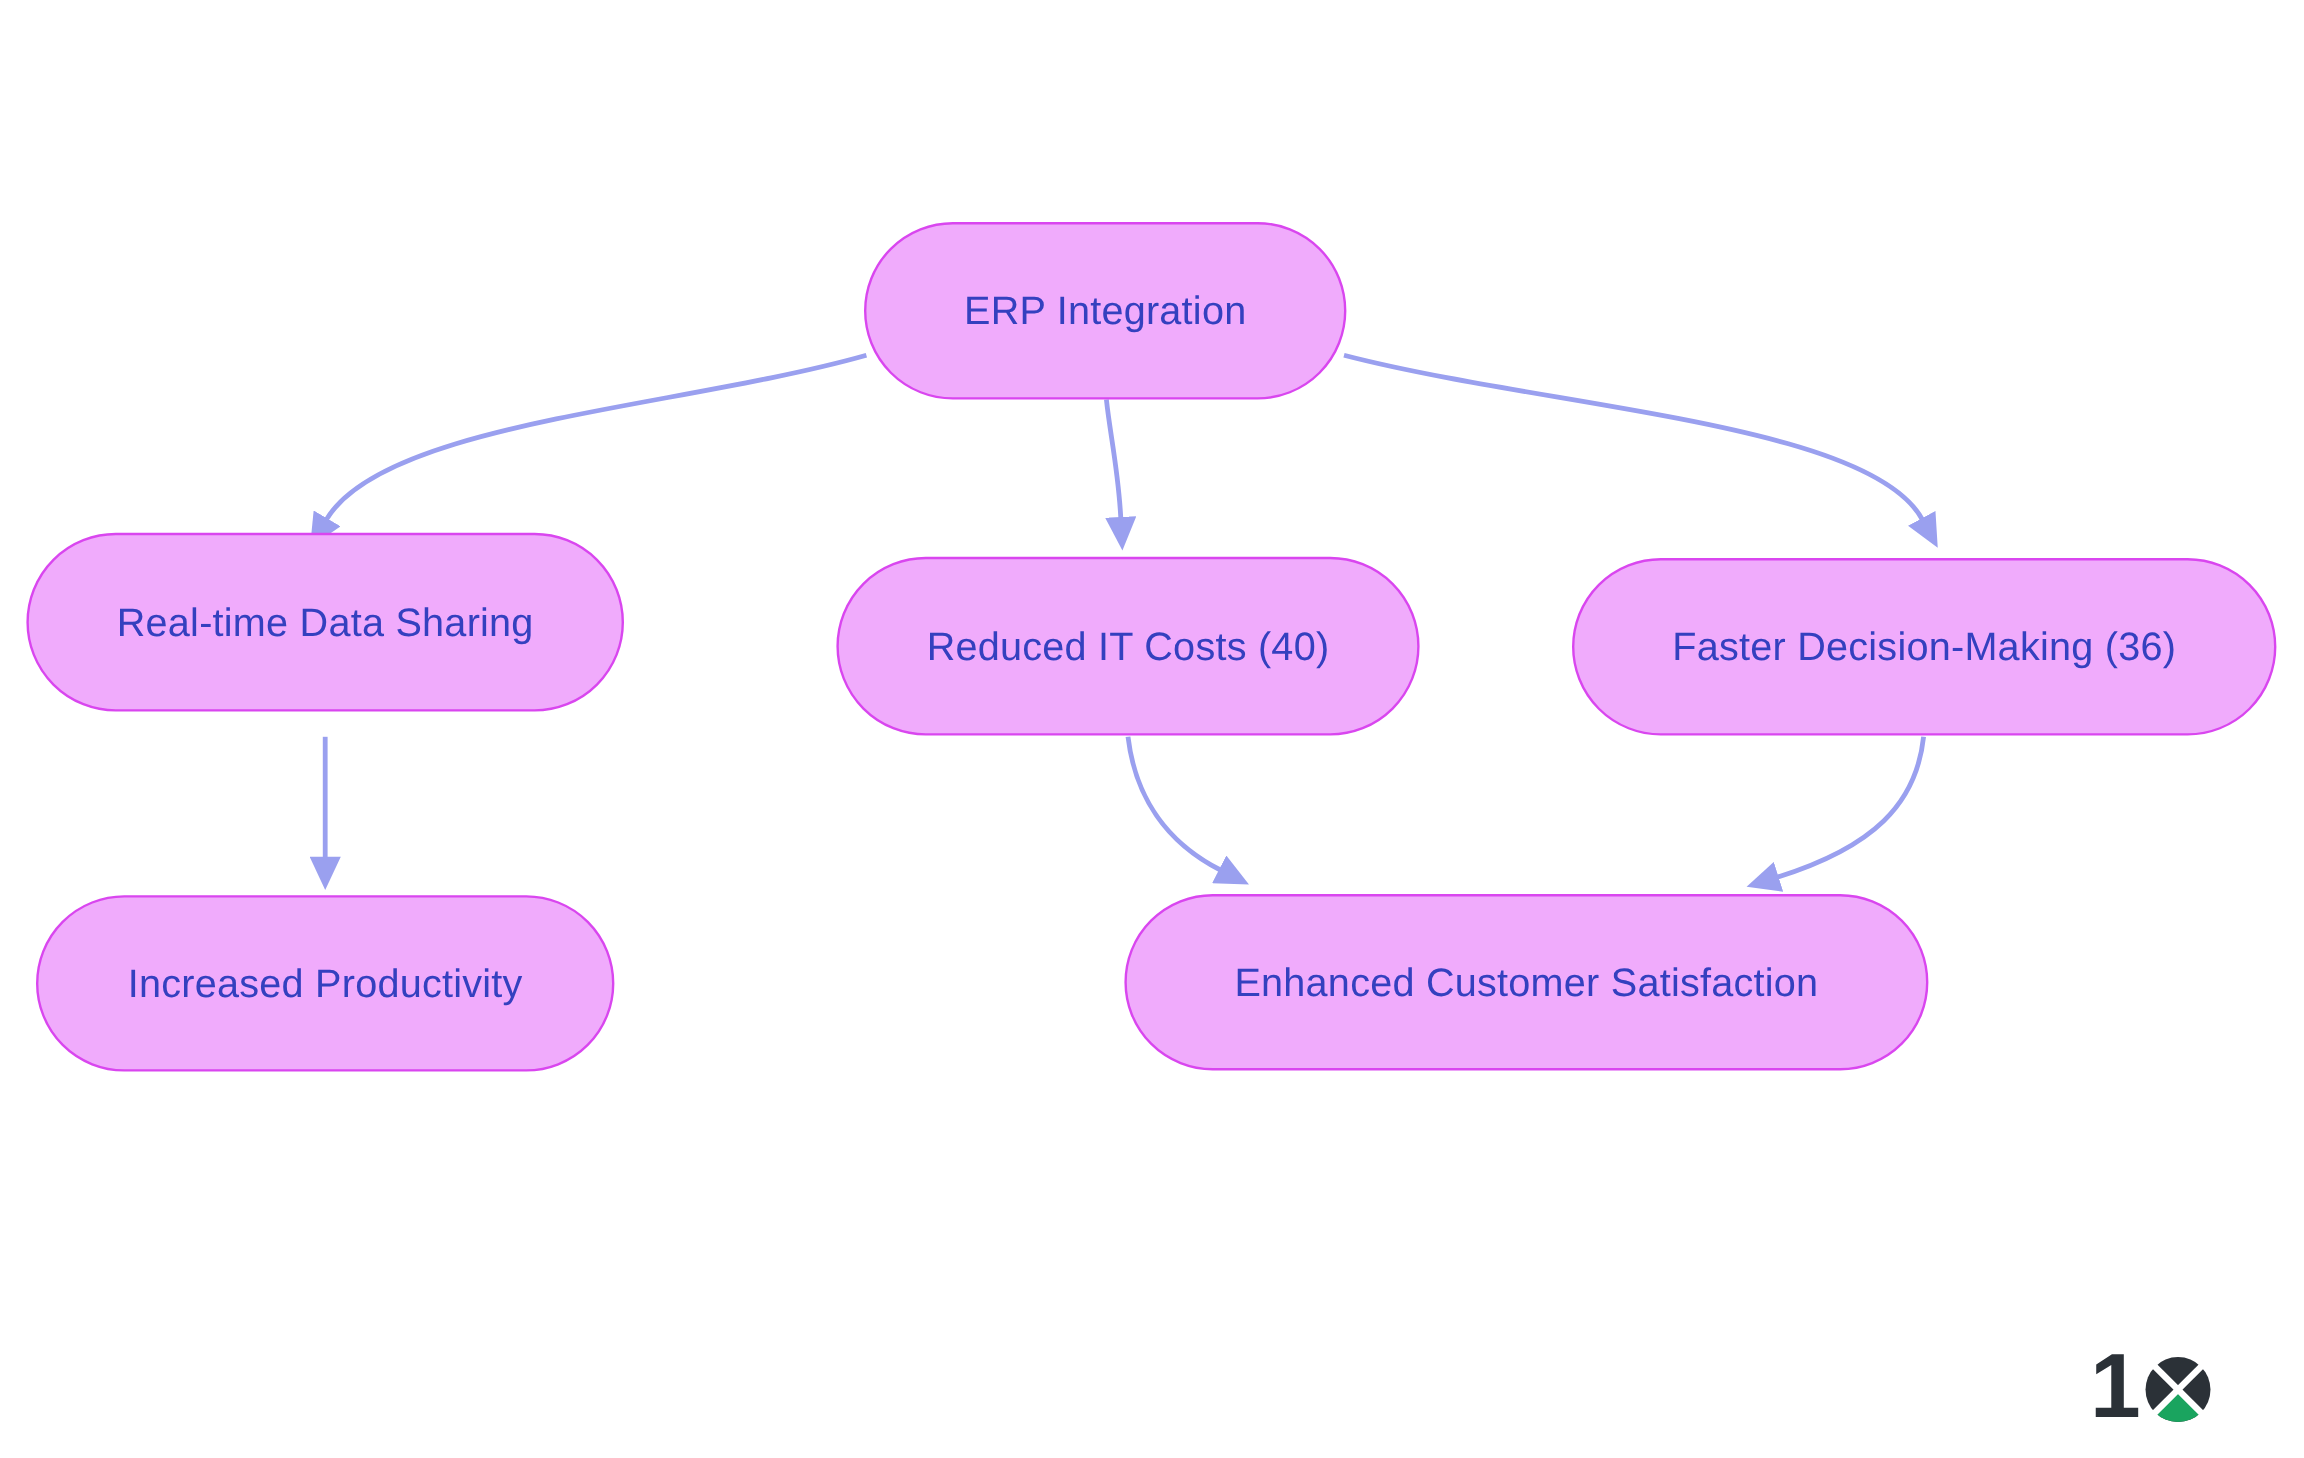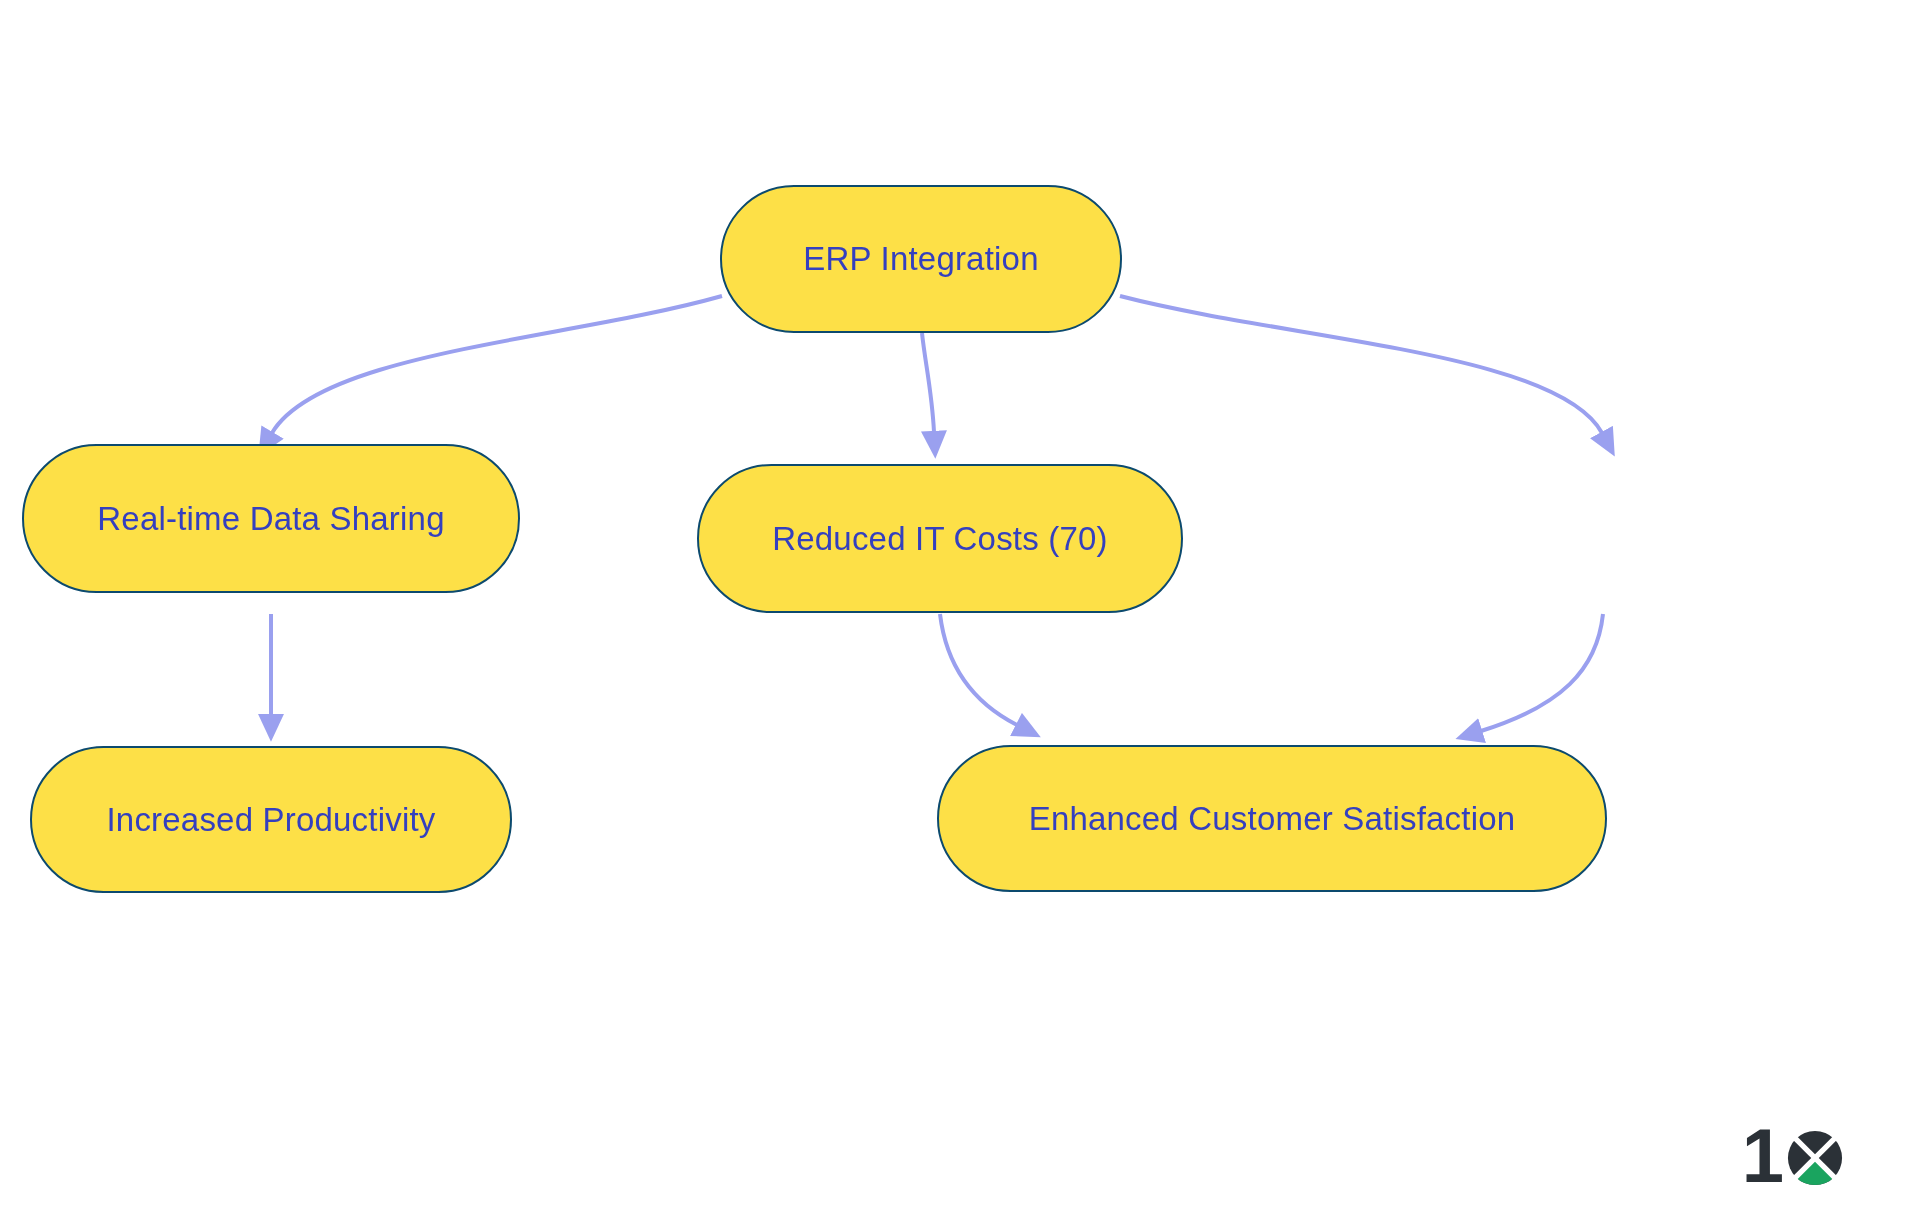--- a/index.html
+++ b/index.html
@@ -8,22 +8,22 @@
     width:1920px;height:1215px;
     background:#ffffff;
     overflow:hidden;
     font-family:"Liberation Sans", sans-serif;
   }
   #edge-layer{position:absolute;left:0;top:0;width:1920px;height:1215px;}
   .edge{stroke:#9aa0ef;stroke-width:4;fill:none;}
   .node{
     position:absolute;
     display:flex;align-items:center;justify-content:center;
-    background:#fde047;
-    border:2px solid #0c4a6e;
+    background:#f0abfc;
+    border:2px solid #d946ef;
     border-radius:75px;
     color:#3440bf;
     font-size:33px;
     letter-spacing:0.2px;
     text-align:center;
     box-sizing:border-box;
   }
   .node span{padding:0 20px;}
   
   #n-erp       {left:720px; top:185px; width:402px; height:148px;}
@@ -69,21 +69,24 @@
     <path class="edge" d="M 1603 614 C 1597 670, 1561 706, 1481 731" marker-end="url(#arrow)"></path>
   </svg>
 
   <div class="node" id="n-erp">
     <span>ERP Integration</span>
   </div>
   <div class="node" id="n-realtime">
     <span>Real-time Data Sharing</span>
   </div>
   <div class="node" id="n-reduced">
-    <span>Reduced IT Costs (70)</span>
+    <span>Reduced IT Costs (40)</span>
+  </div>
+  <div class="node" id="n-faster">
+    <span>Faster Decision-Making (36)</span>
   </div>
   <div class="node" id="n-enhanced">
     <span>Enhanced Customer Satisfaction</span>
   </div>
   <div class="node" id="n-increased">
     <span>Increased Productivity</span>
   </div>
 
   <div id="logo">
     <span class="one">1</span>

